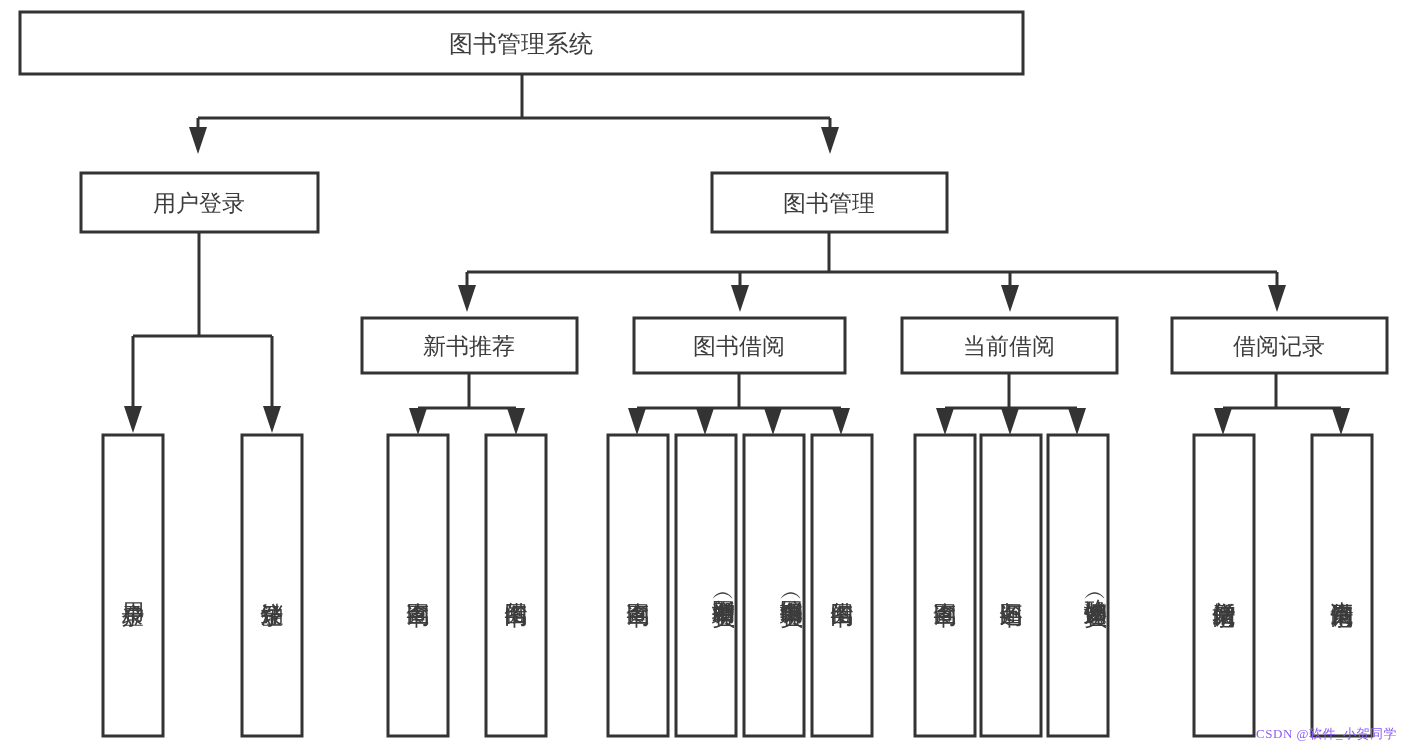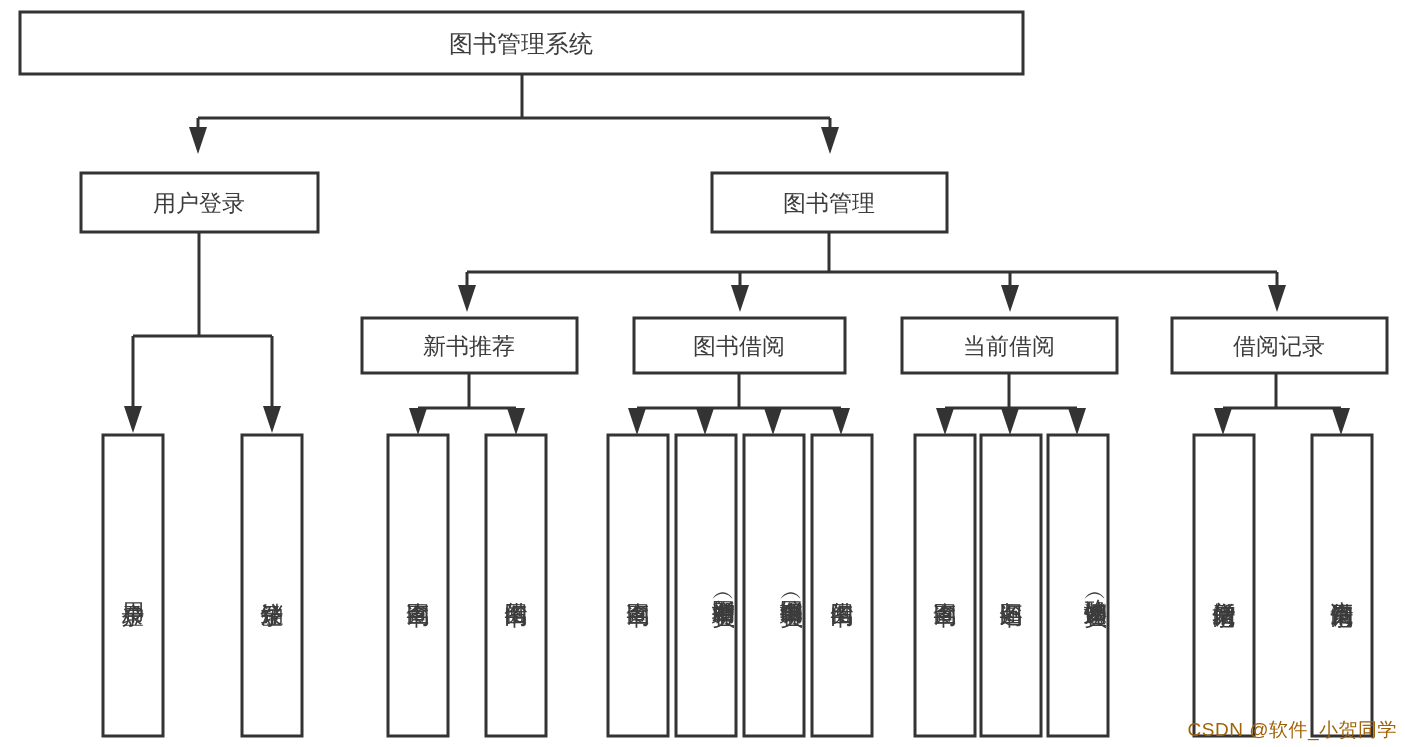--- a/index.html
+++ b/index.html
@@ -63,23 +63,23 @@
     writing-mode: vertical-rl;
     text-orientation: upright;
     letter-spacing: 1px;
     white-space: pre;
     pointer-events: none;
   }
   .watermark {
     position: absolute;
     right: 8px;
     bottom: 4px;
-    color: #a16207;
-    font-family: Liberation Sans, sans-serif;
-    font-size: 19px;
+    color: #8b5cf6;
+    font-family: Liberation Serif, serif;
+    font-size: 13px;
     letter-spacing: 0.5px;
     white-space: nowrap;
   }
 </style>
 </head>
 <body>
 
 <div id="diagram-root">
 
   <svg class="diagram" viewBox="0 0 1405 747" xmlns="http://www.w3.org/2000/svg">

